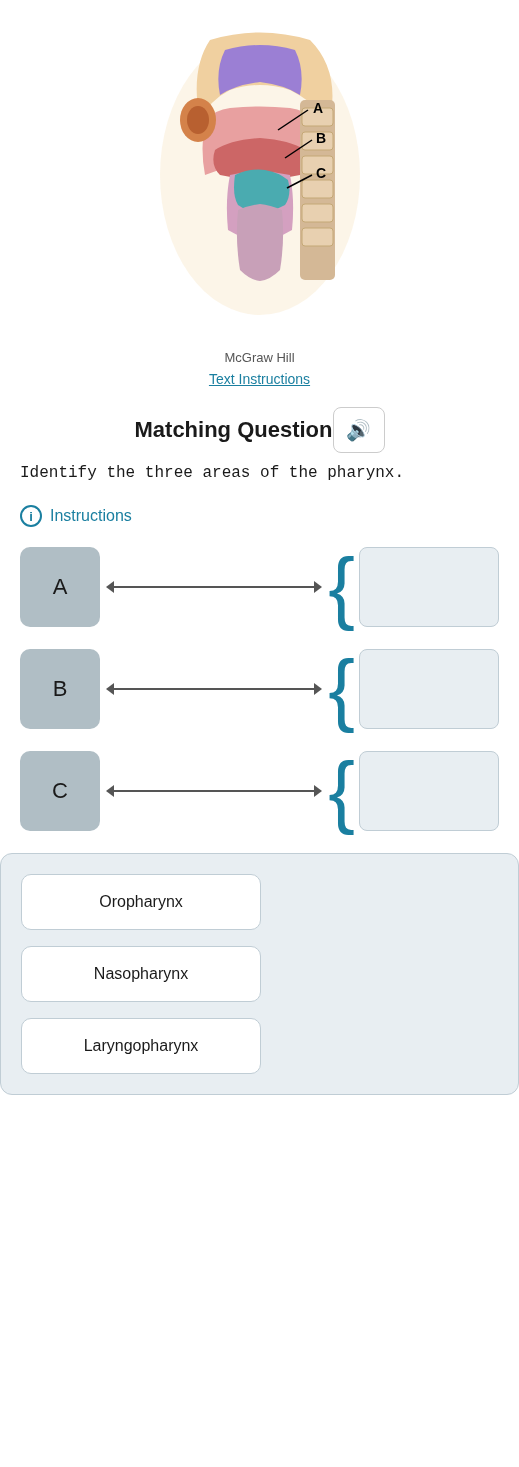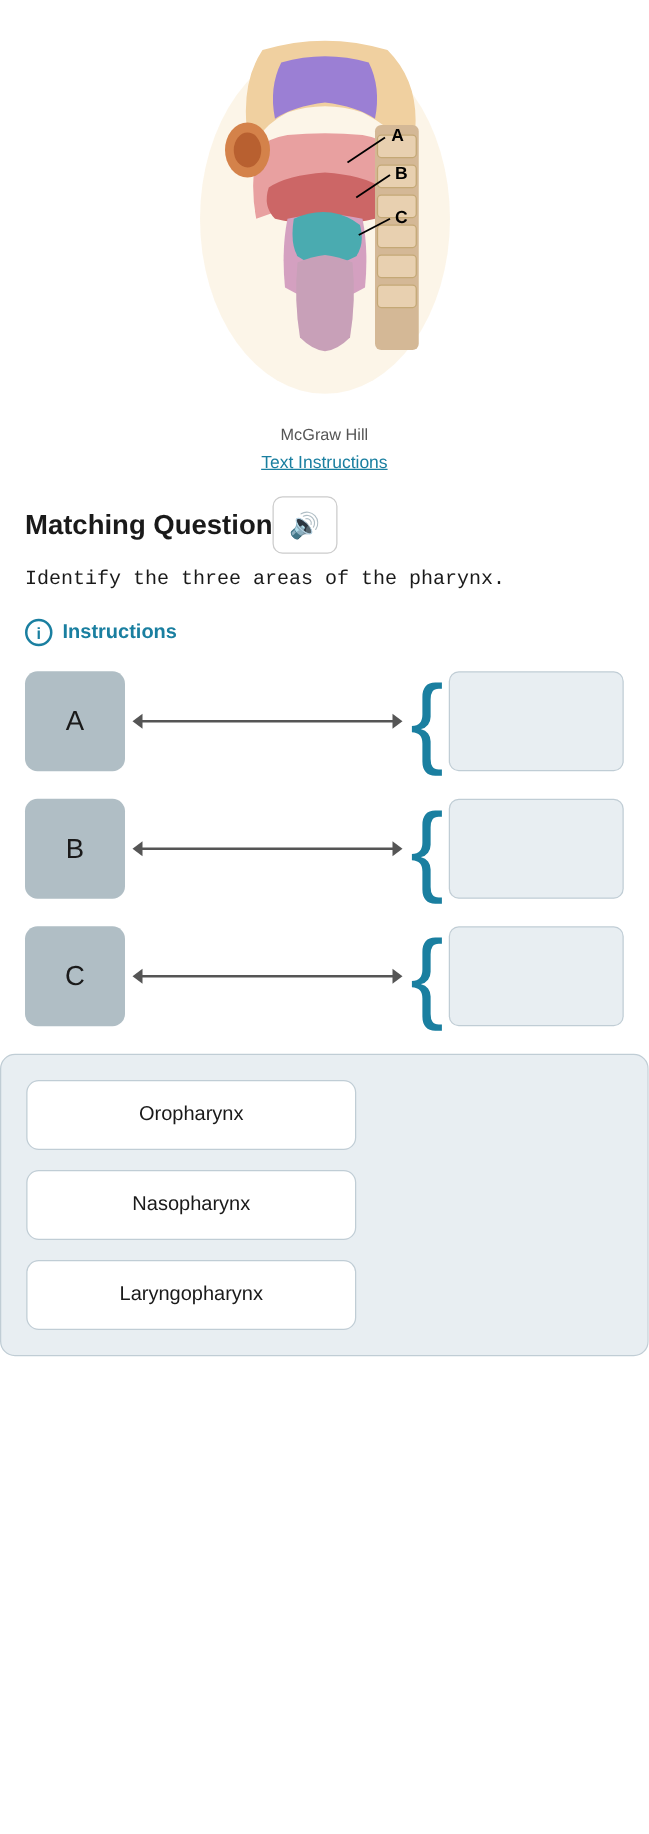--- a/index.html
+++ b/index.html
@@ -38,38 +38,38 @@
 
     
     .anatomy-svg {
       width: 100%;
       height: 100%;
     }
 
     .attribution {
       font-size: 13px;
       color: #555;
-      margin-top: 10px;
+      margin-top: 20px;
       text-align: left;
     }
 
     .text-alternative-link {
       color: #1a7fa0;
       font-size: 14px;
       text-decoration: underline;
       margin-top: 6px;
       cursor: pointer;
       display: inline-block;
     }
 
     
     .question-header {
       display: flex;
       align-items: center;
-      justify-content: flex-start;
+      justify-content: center;
       padding: 10px 20px 8px 20px;
     }
 
     .question-type {
       font-size: 22px;
       font-weight: 700;
       color: #1a1a1a;
     }
 
     .audio-button {
@@ -118,21 +118,20 @@
       align-items: center;
       justify-content: center;
       font-size: 13px;
       font-weight: 700;
       flex-shrink: 0;
     }
 
     .instructions-label {
       color: #1a7fa0;
       font-size: 16px;
-      font-weight: bold;
     }
 
     
     .matching-area {
       padding: 0 20px;
     }
 
     .match-row {
       display: flex;
       align-items: center;
@@ -190,21 +189,21 @@
     .choice-item {
       background: #ffffff;
       border: 1.5px solid #c0cdd5;
       border-radius: 10px;
       padding: 18px 20px;
       text-align: center;
       font-size: 16px;
       color: #1a1a1a;
       margin-bottom: 16px;
       cursor: grab;
-      width: 264px;
+      width: 240px;
     }
 
     .choice-item:last-child {
       margin-bottom: 0;
     }
 
     
     .connector {
       display: flex;
       align-items: center;

